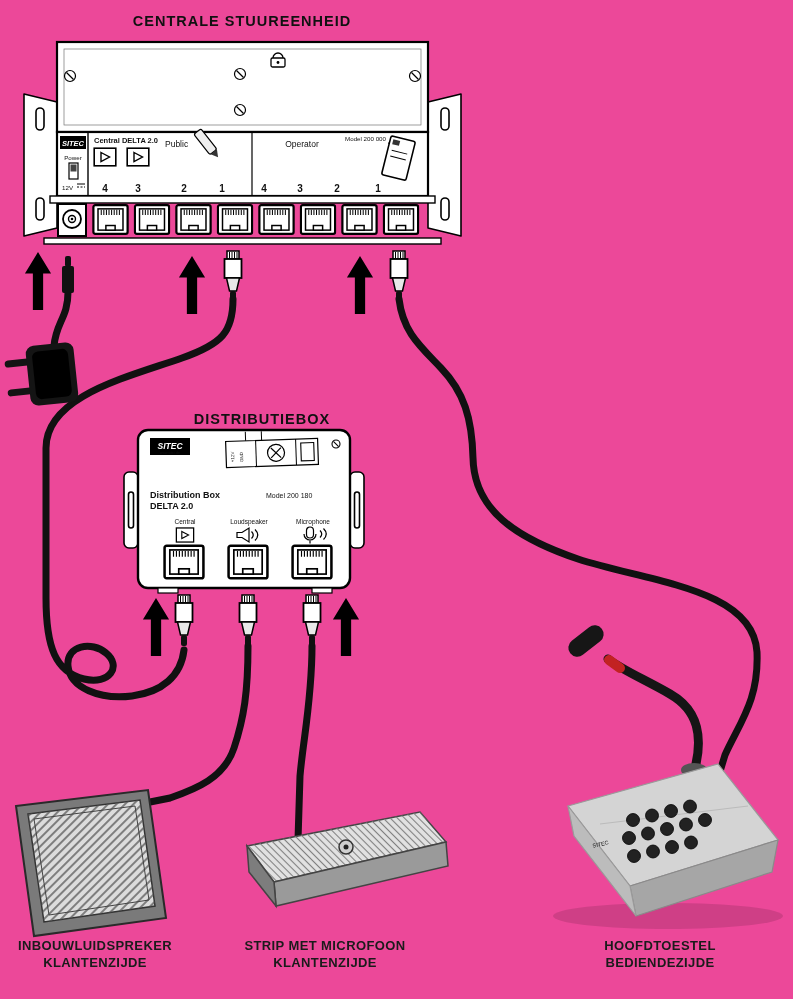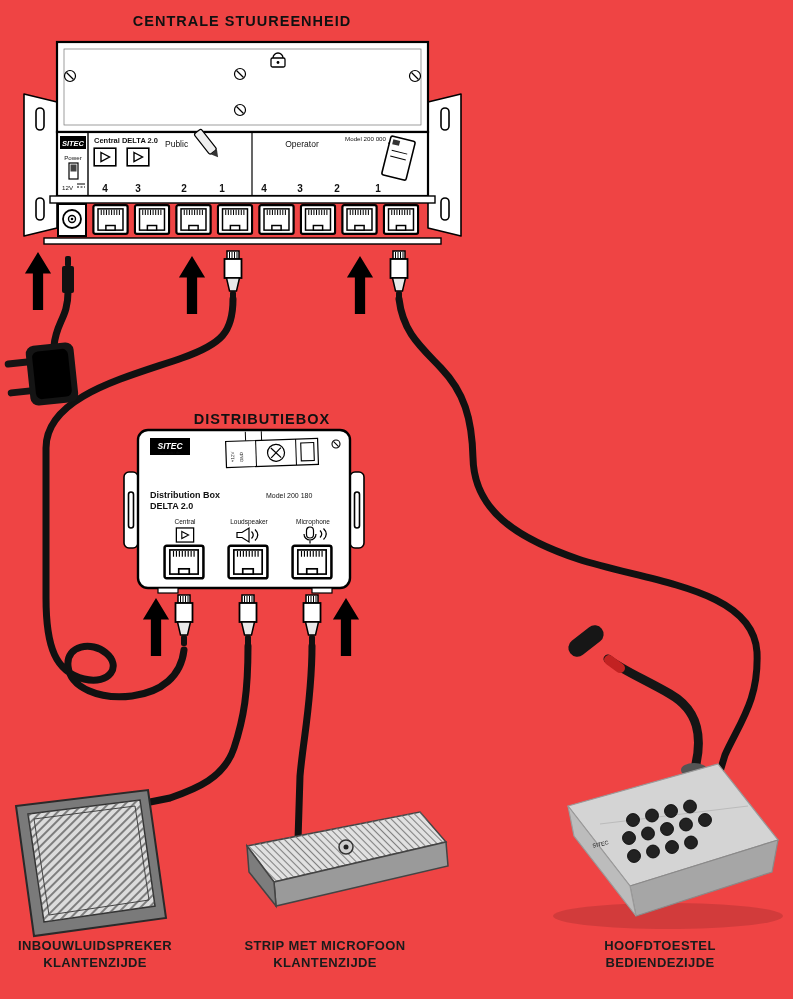--- a/index.html
+++ b/index.html
@@ -1,16 +1,16 @@
 <!DOCTYPE html>
 <html><head>
 <meta charset="utf-8">
 <style>
   html,body { margin:0; padding:0; background:#fff; }
-  .canvas { position:relative; width:793px; height:999px; background:#ef4444; overflow:hidden; }
+  .canvas { position:relative; width:793px; height:999px; background:#ec4899; overflow:hidden; }
   svg text { font-family:"Liberation Sans","DejaVu Sans",sans-serif; fill:#111; }
   .title   { font-size:14.5px; font-weight:bold; letter-spacing:1px; }
   .caption { font-size:13px;  font-weight:bold; letter-spacing:.4px; fill:#1b1b1b; }
   .lbl-b   { font-weight:bold; }
   .brand   { font-style:italic; font-weight:bold; fill:#fff; }
 </style>
 </head>
 <body>
 
 <div class="canvas">

